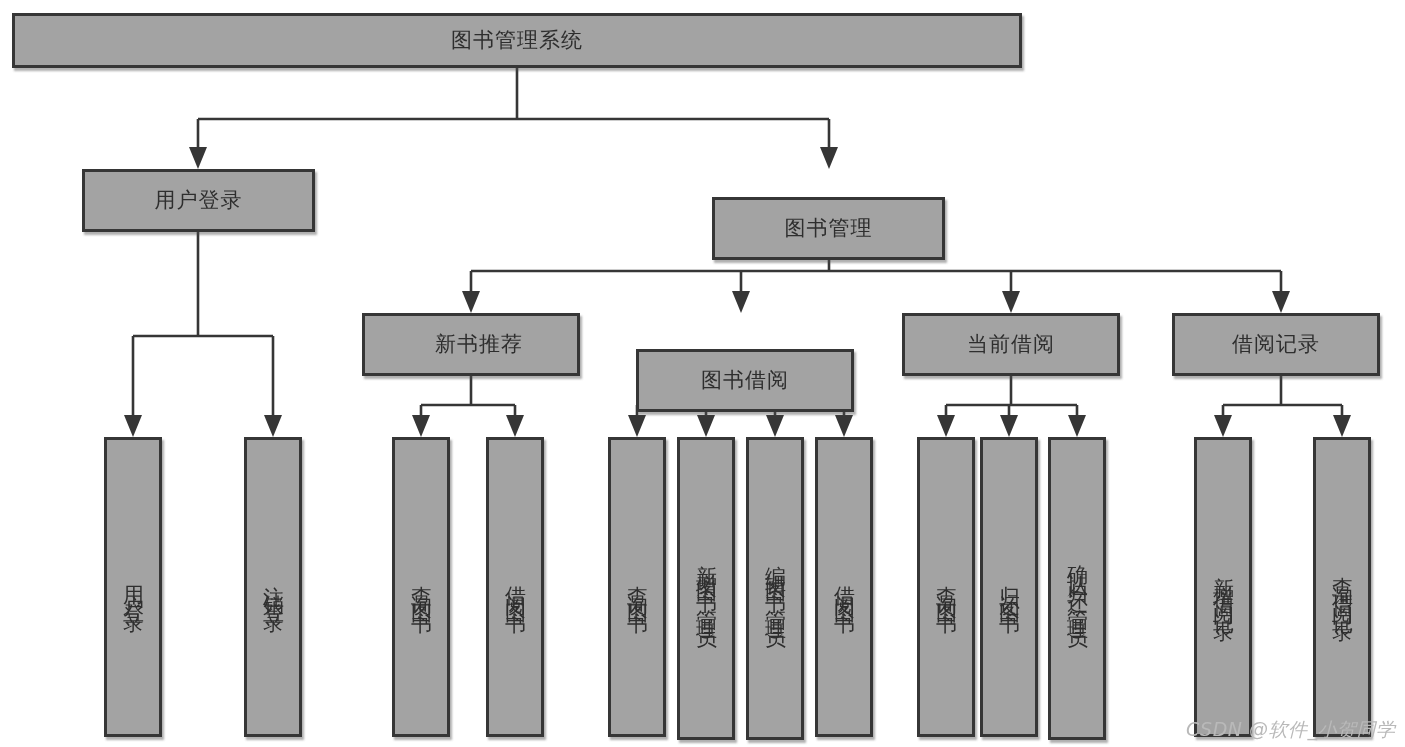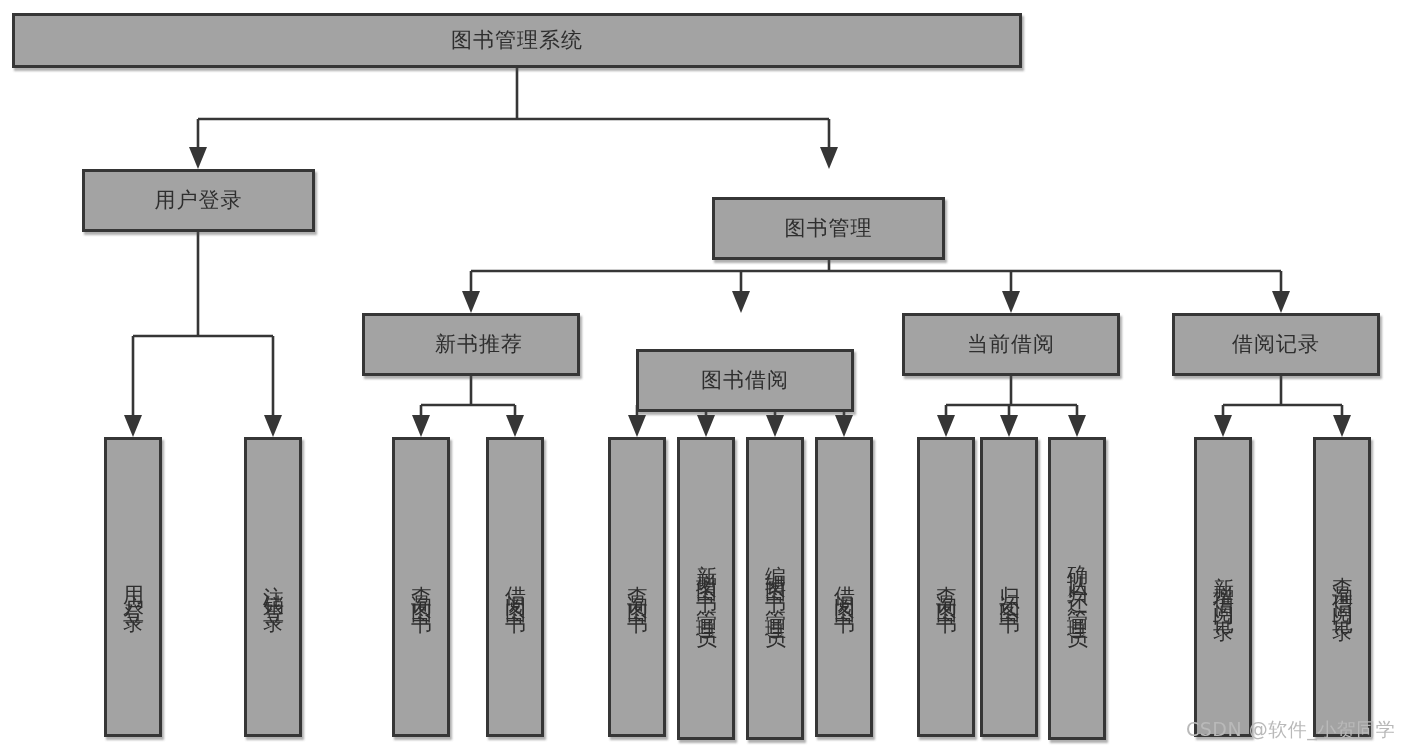--- a/index.html
+++ b/index.html
@@ -44,20 +44,21 @@
   }
   .watermark {
     position: absolute;
     left: 1186px;
     top: 717px;
     font-size: 19px;
     color: #b9b9b9;
     letter-spacing: 0.5px;
     z-index: 5;
     white-space: nowrap;
+    font-style: italic;
   }
 </style>
 </head>
 <body>
 
 <div class="canvas">
 
   <svg class="edges" width="1405" height="747" viewBox="0 0 1405 747">
     <g stroke="#363636" stroke-width="2.6" fill="none">
 

